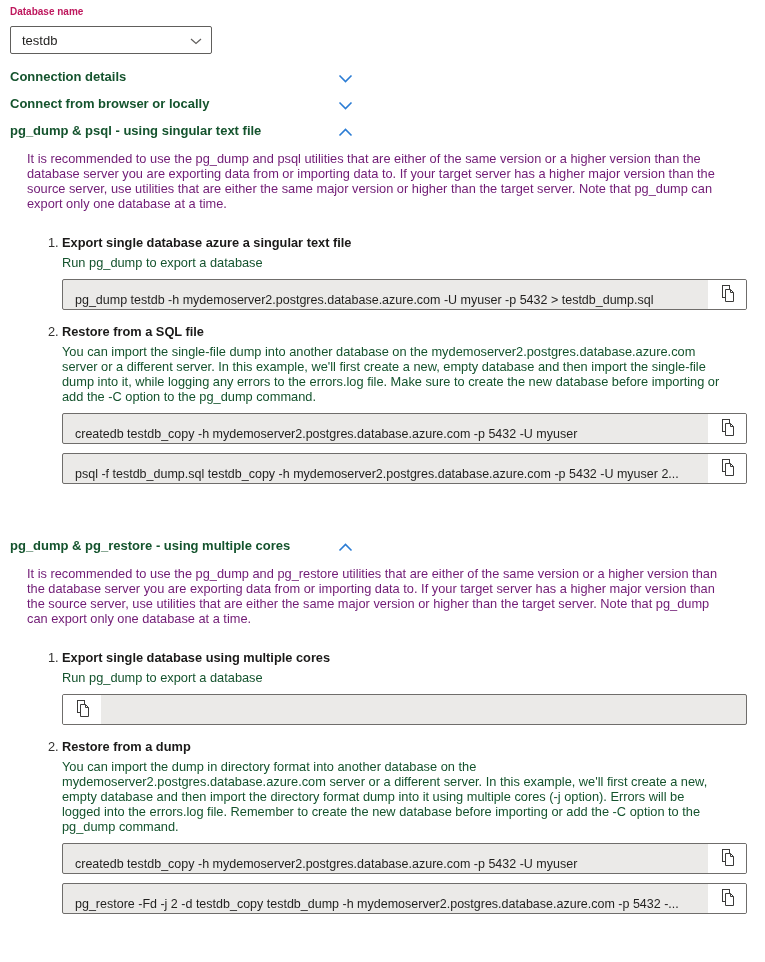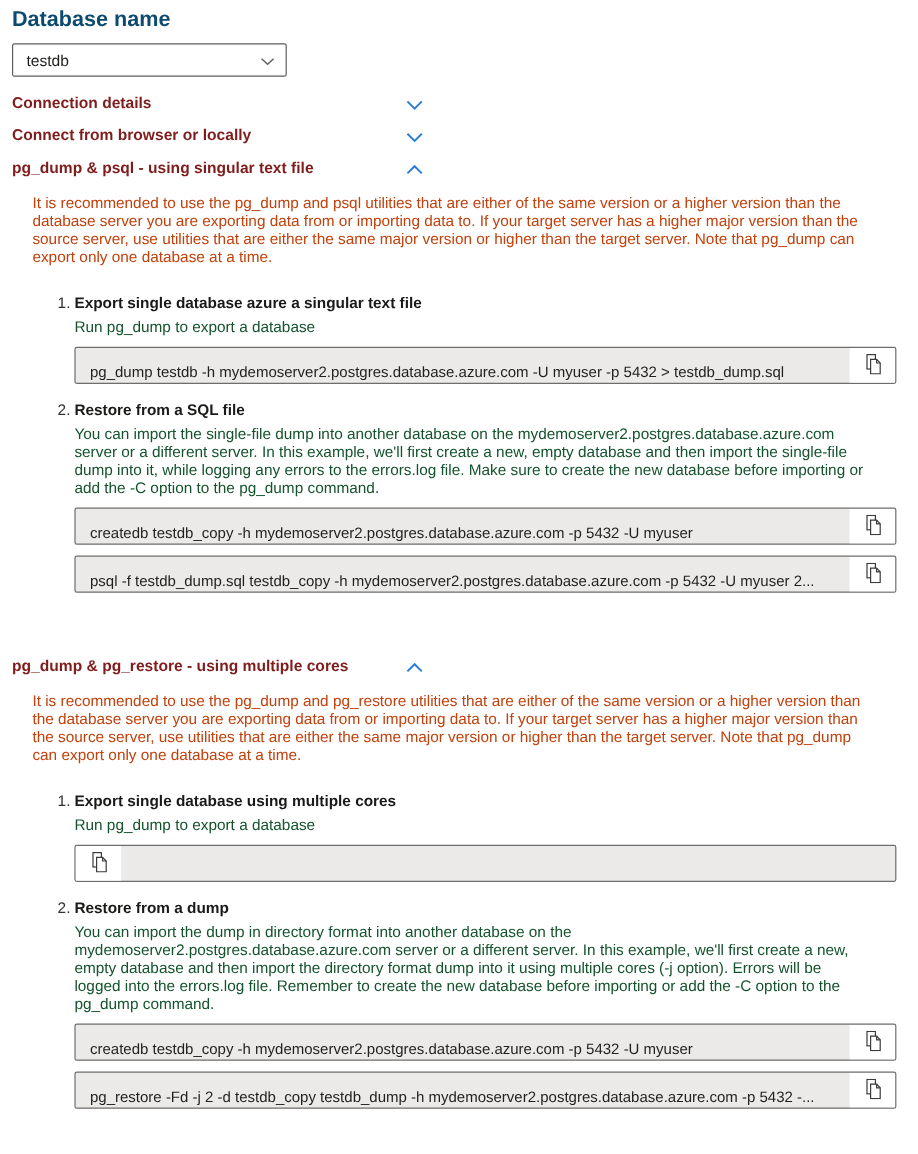--- a/index.html
+++ b/index.html
@@ -5,44 +5,44 @@
   * { box-sizing: border-box; }
   html, body { margin: 0; padding: 0; background: #ffffff; }
   body {
     width: 765px;
     font-family: "Liberation Sans", sans-serif;
     color: #252423;
     -webkit-font-smoothing: antialiased;
   }
   .page { padding: 6px 10px 20px 10px; }
 
-  .field-label { font-size: 18px; font-weight: 600; color: #0c4a6e; }
+  .field-label { font-size: 10px; font-weight: 600; color: #be185d; }
 
   .dropdown {
     margin-top: 9px;
-    width: 229px; height: 28px;
+    width: 202px; height: 28px;
     border: 1px solid #605e5c; border-radius: 2px;
     background: #fff;
     display: flex; align-items: center; justify-content: space-between;
     padding: 0 9px 0 11px;
     font-size: 13px; color: #201f1e;
     cursor: pointer;
   }
 
   .acc-row { position: relative; height: 17px; }
   .acc-row.mt-1 { margin-top: 13px; }
   .acc-row.mt-2 { margin-top: 10px; }
   .acc-row.mt-3 { margin-top: 52px; }
-  .acc-title { font-size: 13px; font-weight: 700; color: #7f1d1d; }
+  .acc-title { font-size: 13px; font-weight: 700; color: #14532d; }
   .chev { position: absolute; left: 328px; top: 2px; cursor: pointer; }
 
   .intro {
     margin: 13px 25px 0 17px;
     font-size: 12.8px; line-height: 15px;
-    color: #c2410c;
+    color: #701a75;
     max-width: 700px;
   }
 
   .steps { margin-top: 24px; }
   .step { display: flex; margin-left: 38px; margin-right: 8px; }
   .step + .step { margin-top: 14px; }
   .step-num { font-size: 12.8px; line-height: 16px; color: #323130; width: 14px; flex: none; }
   .step-body { flex: 1; min-width: 0; }
   .step-title { font-size: 12.8px; font-weight: 700; line-height: 16px; color: #1b1a19; }
   .step-desc { font-size: 12.8px; line-height: 15px; color: #14532d; margin-top: 4px; max-width: 662px; }

